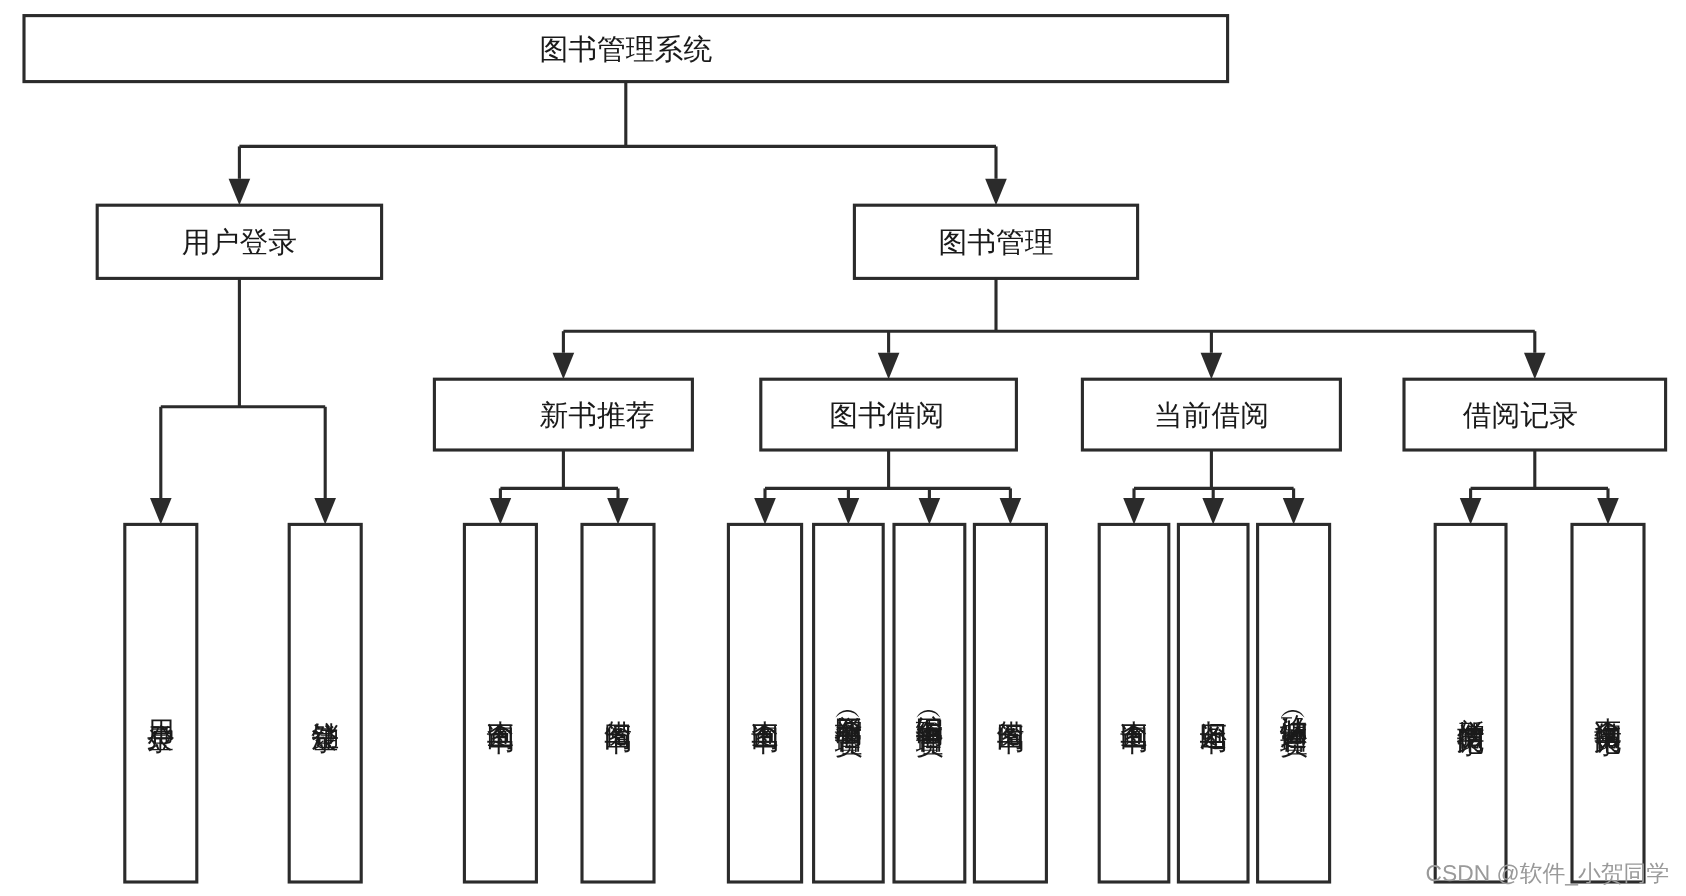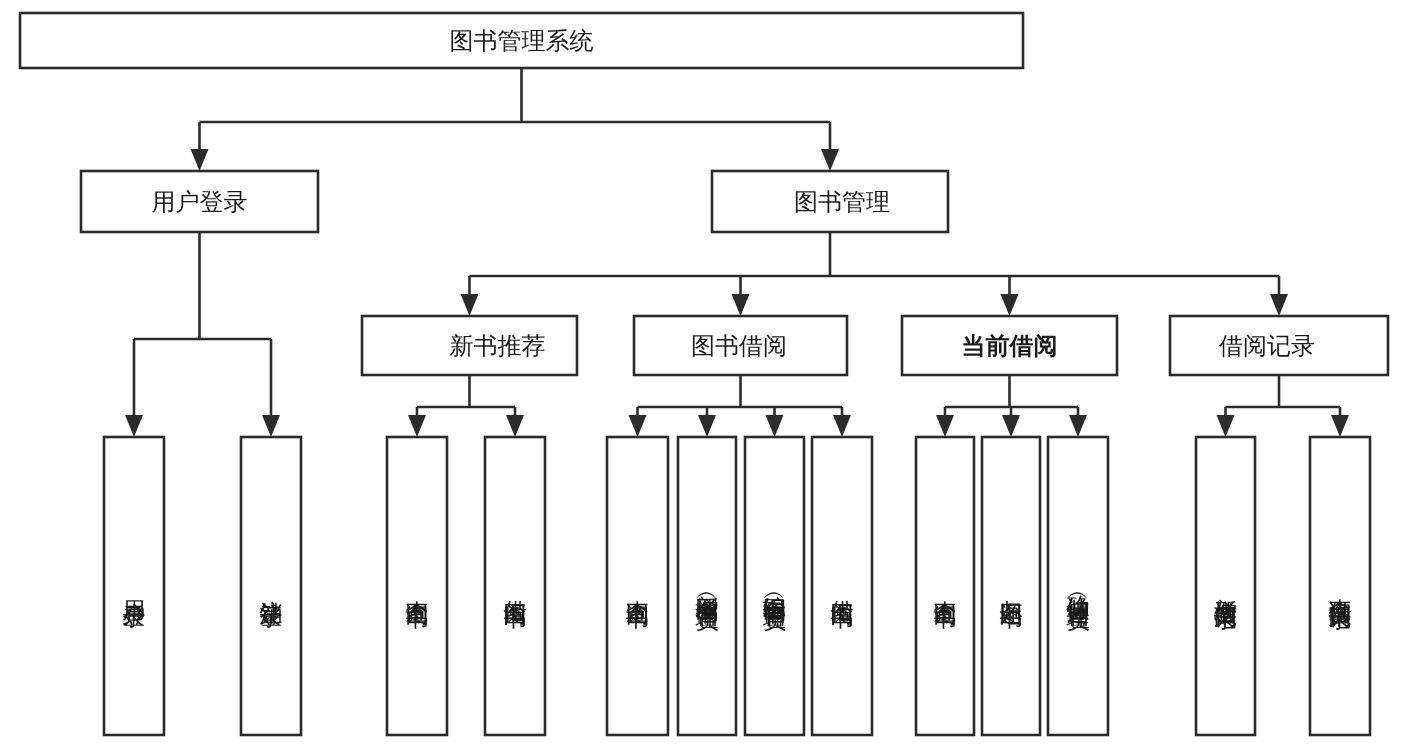--- a/index.html
+++ b/index.html
@@ -156,34 +156,35 @@
         <rect x="982" y="437" width="58" height="298" class="node-box"></rect>
         <rect x="1048" y="437" width="60" height="298" class="node-box"></rect>
         <rect x="1196" y="437" width="59" height="298" class="node-box"></rect>
         <rect x="1310" y="437" width="60" height="298" class="node-box"></rect>
       </g>
   </svg>
 
   <div id="labels-layer">
       <div class="hlabel-wrap" style="left: 20px; top: 13px; width: 1003px; height: 55px;">图书管理系统</div>
       <div class="hlabel-wrap" style="left: 81px; top: 171px; width: 237px; height: 61px;">用户登录</div>
-      <div class="hlabel-wrap" style="left: 712px; top: 171px; width: 236px; height: 61px; padding-left: 12px;">图书管理</div>
+      <div class="hlabel-wrap" style="left: 712px; top: 171px; width: 236px; height: 61px;">图书管理</div>
       <div class="hlabel-wrap" style="left: 362px; top: 316px; width: 215px; height: 59px; padding-left: 28px;">新书推荐</div>
       <div class="hlabel-wrap" style="left: 634px; top: 316px; width: 210px; height: 59px;">图书借阅</div>
-      <div class="hlabel-wrap" style="left: 902px; top: 316px; width: 215px; height: 59px; font-weight: bold;">当前借阅</div>
+      <div class="hlabel-wrap" style="left: 902px; top: 316px; width: 215px; height: 59px;">当前借阅</div>
       <div class="hlabel-wrap" style="left: 1170px; top: 316px; width: 194px; height: 59px;">借阅记录</div>
       <div class="vlabel-wrap" style="left: 104px; top: 437px; width: 60px; height: 298px;">用户登录</div>
       <div class="vlabel-wrap" style="left: 241px; top: 437px; width: 60px; height: 298px;">注销登录</div>
       <div class="vlabel-wrap" style="left: 387px; top: 437px; width: 60px; height: 298px;">查询图书</div>
       <div class="vlabel-wrap" style="left: 485px; top: 437px; width: 60px; height: 298px;">借阅图书</div>
       <div class="vlabel-wrap" style="left: 607px; top: 437px; width: 61px; height: 298px;">查询图书</div>
       <div class="vlabel-wrap" style="left: 678px; top: 437px; width: 58px; height: 298px;">新增图书（管理员）</div>
       <div class="vlabel-wrap" style="left: 745px; top: 437px; width: 59px; height: 298px;">编辑图书（管理员）</div>
       <div class="vlabel-wrap" style="left: 812px; top: 437px; width: 60px; height: 298px;">借阅图书</div>
       <div class="vlabel-wrap" style="left: 916px; top: 437px; width: 58px; height: 298px;">查询图书</div>
       <div class="vlabel-wrap" style="left: 982px; top: 437px; width: 58px; height: 298px;">归还图书</div>
       <div class="vlabel-wrap" style="left: 1048px; top: 437px; width: 60px; height: 298px;">确认归还（管理员）</div>
       <div class="vlabel-wrap" style="left: 1196px; top: 437px; width: 59px; height: 298px;">新增借阅记录</div>
       <div class="vlabel-wrap" style="left: 1310px; top: 437px; width: 60px; height: 298px;">查询借阅记录</div>
     </div>
 
+  <div id="watermark">CSDN @软件_小贺同学</div>
 
 </div>
 
 </body></html>

